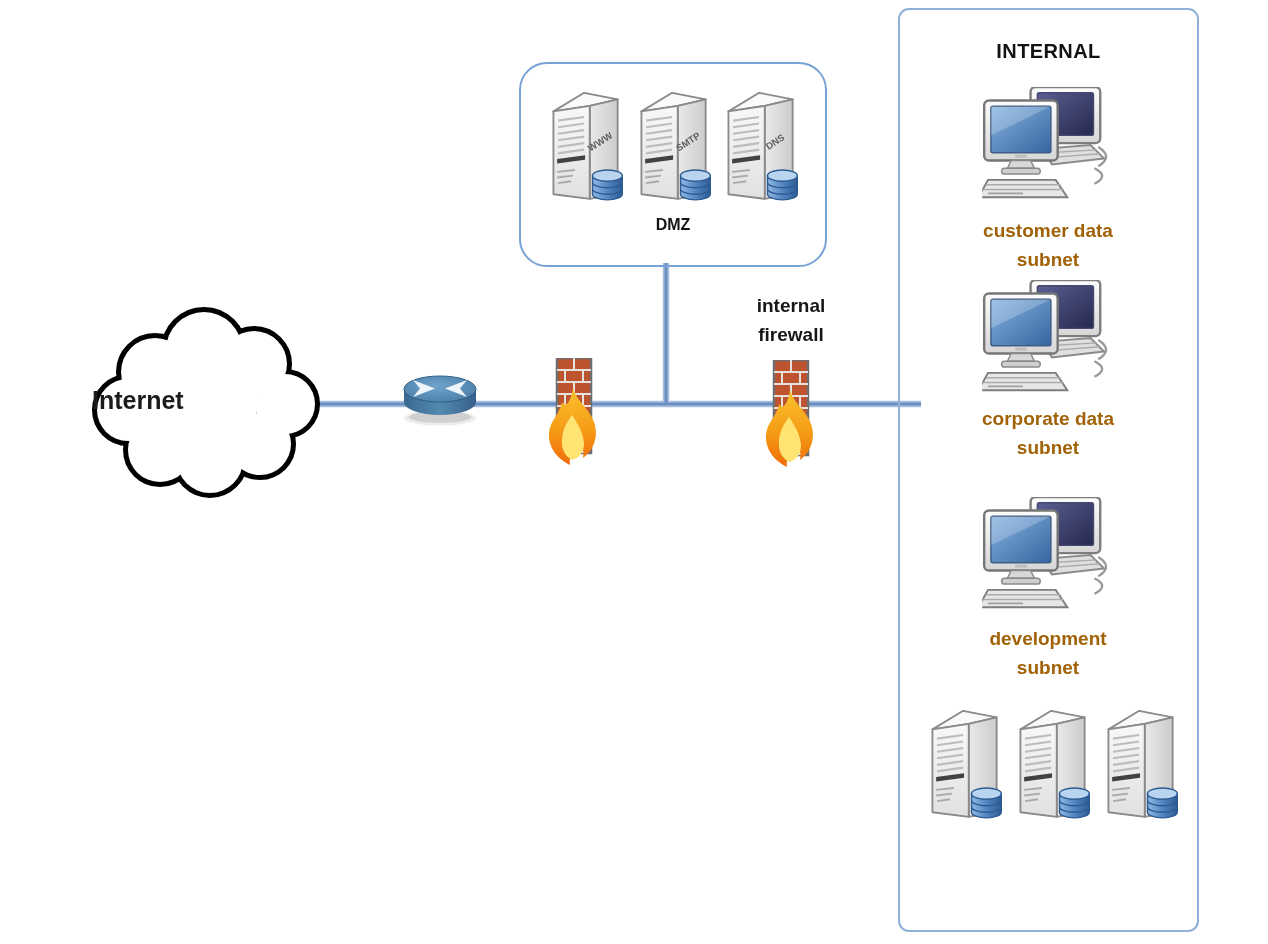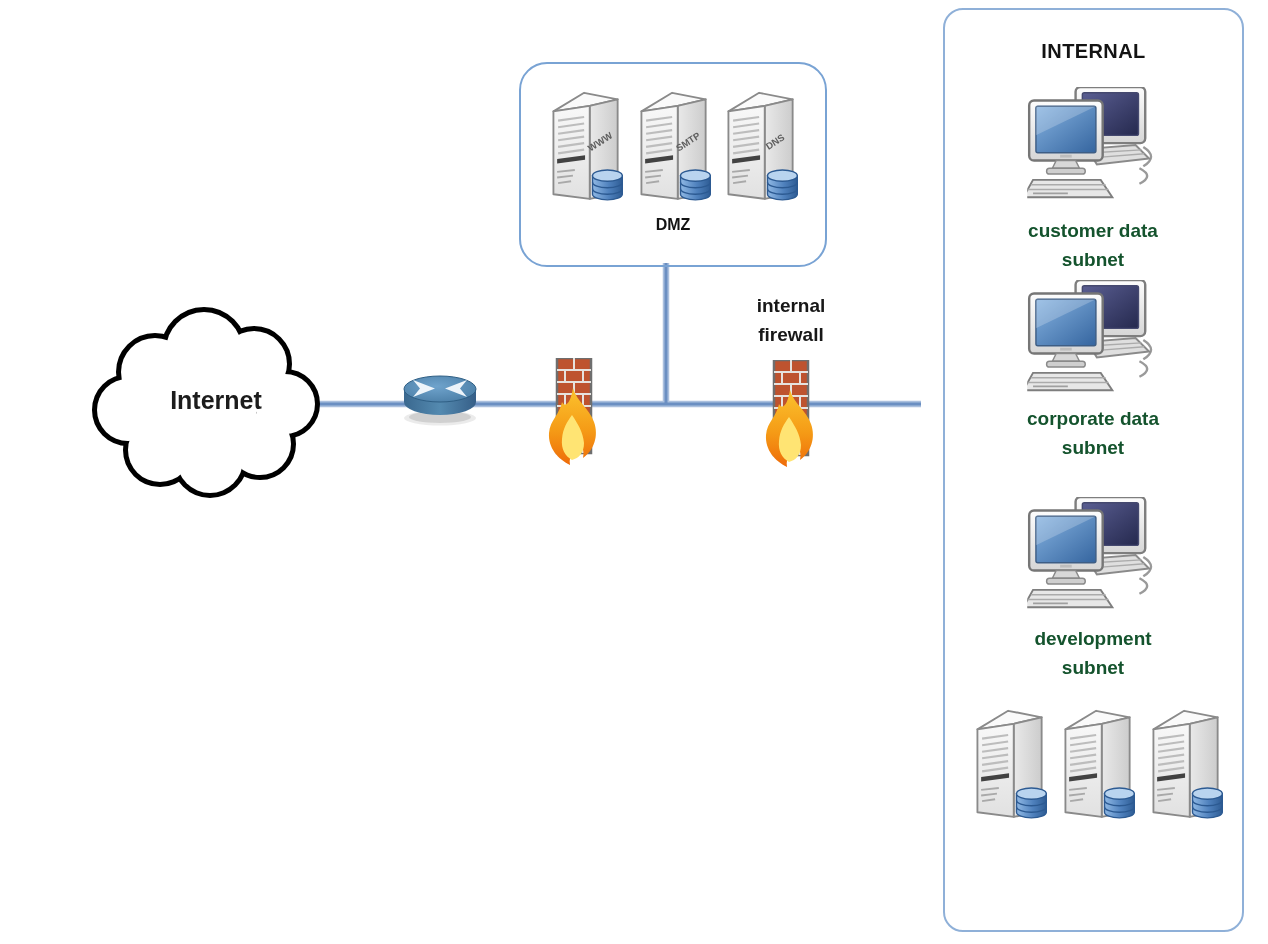--- a/index.html
+++ b/index.html
@@ -6,38 +6,38 @@
   #canvas{
     position:relative;width:1268px;height:944px;background:#ffffff;
     font-family:"Liberation Sans",sans-serif;overflow:hidden;
   }
   .abs{position:absolute;}
   .lbl{
     position:absolute;font-weight:700;font-size:19px;line-height:29px;
     text-align:center;color:#171717;
   }
   .cloud-label{
-    position:absolute;left:13px;top:78px;width:100%;text-align:center;
+    position:absolute;left:0;top:78px;width:100%;
     font-size:25px;font-weight:600;color:#1c1c1c;
   }
   .zone{position:absolute;border-style:solid;background:transparent;}
   #dmz-box{left:519px;top:62px;width:304px;height:201px;border-width:2.5px;
     border-color:#79A3D4;border-radius:28px;}
-  #internal-box{left:943px;top:8px;width:297px;height:920px;border-width:2.5px;
-    border-color:#8FB0D8;border-radius:20px;}
+  #internal-box{left:898px;top:8px;width:297px;height:920px;border-width:2.5px;
+    border-color:#8FB0D8;border-radius:11px;}
   .zone-title{position:absolute;left:0;width:100%;text-align:center;color:#131313;}
   #dmz-title{top:152px;font-size:16px;font-weight:700;}
   #internal-title{top:30px;font-size:20px;font-weight:700;letter-spacing:.4px;}
   .server-unit{position:absolute;width:86px;height:121px;}
   .srv-tag{
     position:absolute;left:37px;top:46px;width:40px;text-align:center;
     font-size:9.5px;font-weight:700;color:#5e5e5e;transform:rotate(-33deg);
   }
   .subnet-label{position:absolute;left:73px;width:150px;text-align:center;
-    font-weight:700;font-size:19px;line-height:29px;color:#14532d;}
+    font-weight:700;font-size:19px;line-height:29px;color:#a16207;}
   svg{display:block;overflow:visible;}
   .icon{position:absolute;}
 </style>
 </head>
 <body>
 
 <div id="canvas">
 
   <svg width="0" height="0" style="position:absolute" aria-hidden="true">
     <defs>

